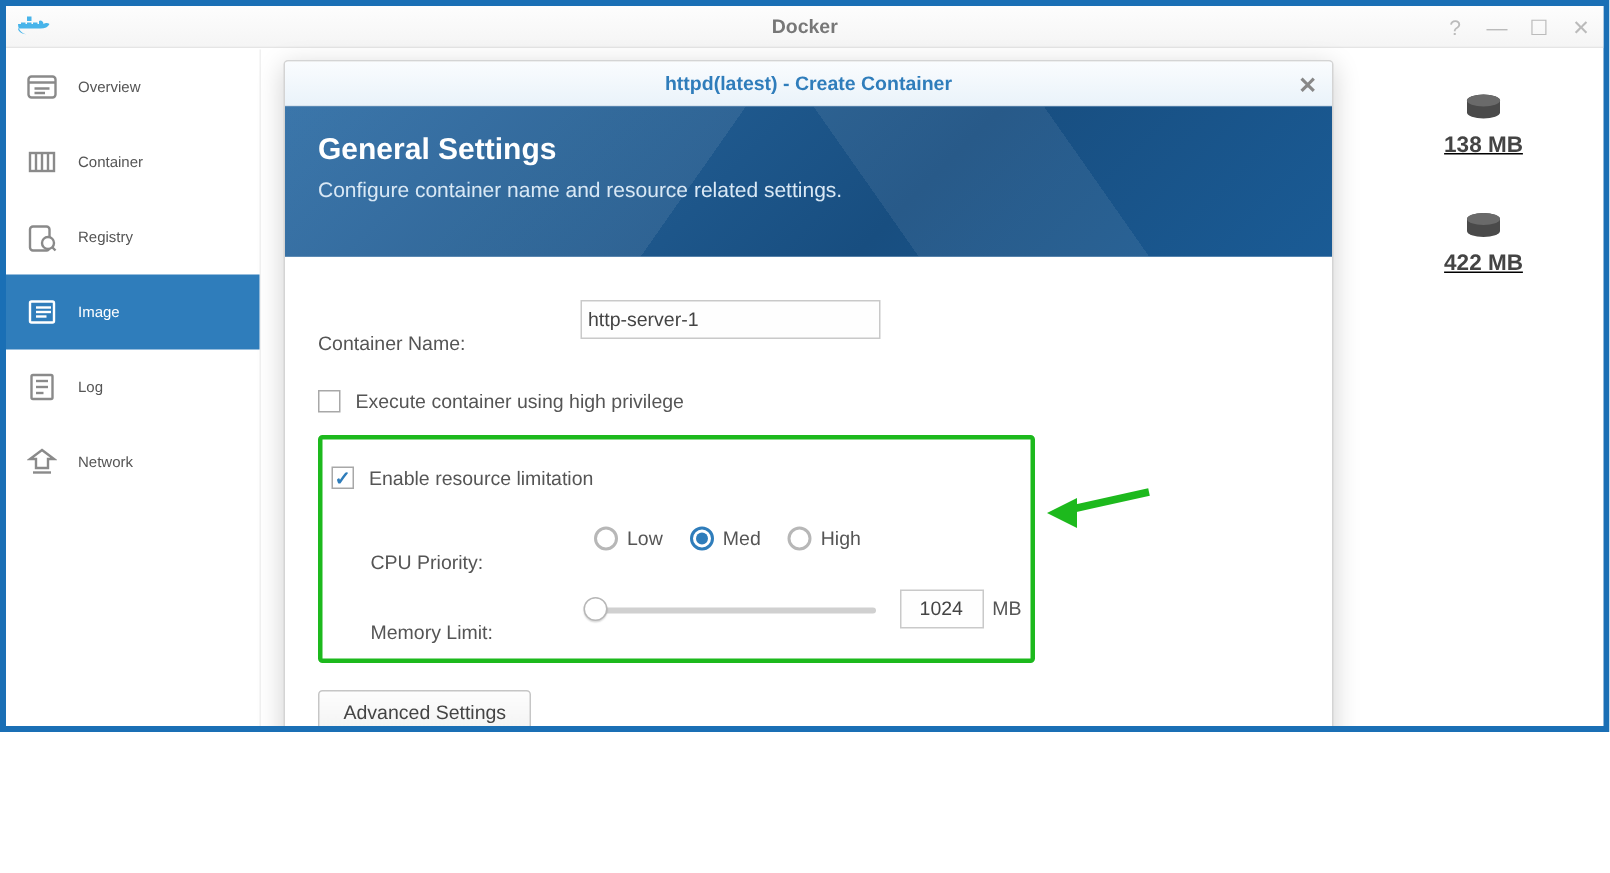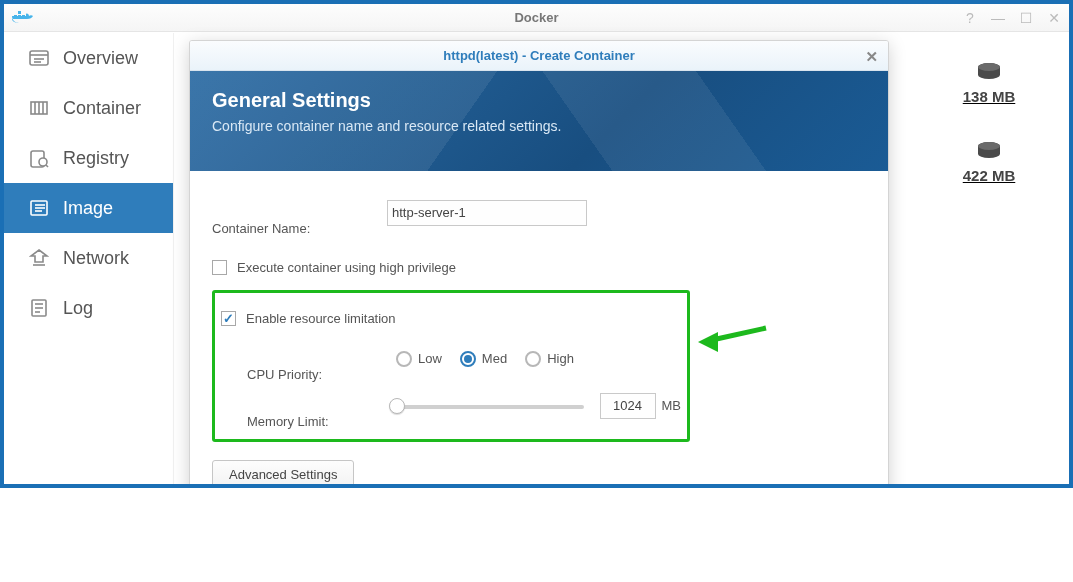--- a/index.html
+++ b/index.html
@@ -4,21 +4,21 @@
 <style>
   * { box-sizing: border-box; font-family: Arial, Helvetica, sans-serif; }
   body { margin: 0; padding: 0; background: #fff; }
   .frame { width: 1073px; height: 488px; border: 4px solid #1a6fb5; background: #fff; position: relative; overflow: hidden; }
   .titlebar { height: 28px; display: flex; align-items: center; justify-content: center; position: relative; background: linear-gradient(#fdfdfd,#f5f5f5); border-bottom: 1px solid #e5e5e5; }
   .titlebar .title { font-size: 13px; font-weight: bold; color: #777; }
   .titlebar .icons-left { position: absolute; left: 8px; top: 5px; }
   .titlebar .icons-right { position: absolute; right: 8px; top: 7px; display: flex; gap: 14px; }
   .wc { width: 14px; height: 14px; color: #bbb; font-size: 14px; line-height: 14px; text-align: center; cursor: default; }
   .sidebar { position: absolute; left: 0; top: 29px; bottom: 0; width: 170px; background: #fff; border-right: 1px solid #f0f0f0; }
-  .sbitem { height: 50px; display: flex; align-items: center; gap: 14px; padding: 0 25px; font-size: 18px; color: #555; cursor: pointer; }
+  .sbitem { height: 50px; display: flex; align-items: center; gap: 14px; padding: 0 14px; font-size: 10px; color: #555; cursor: pointer; }
   .sbitem.active { background: #2f7dbb; color: #fff; }
   .sbitem svg { flex-shrink: 0; }
   .stats { position: absolute; right: 0; top: 40px; width: 160px; }
   .stat { display: flex; flex-direction: column; align-items: center; gap: 6px; padding: 18px 0; text-decoration: underline; }
   .stat .val { font-size: 15px; font-weight: bold; color: #444; }
   .modal { position: absolute; left: 185px; top: 36px; width: 700px; height: 512px; background: #fff; border: 1px solid #d4d4d4; box-shadow: 0 4px 18px rgba(0,0,0,.18); border-radius: 3px; overflow: hidden; }
   .modal .mtitle { height: 30px; background: linear-gradient(#fafcfe,#eaf3fa); border-bottom: 1px solid #d9e4ee; display: flex; align-items: center; justify-content: center; position: relative; font-size: 13px; font-weight: bold; color: #2f7dbb; }
   .modal .mtitle .mx { position: absolute; right: 10px; top: 7px; color: #888; font-size: 15px; cursor: pointer; }
   .mheader { height: 100px; background: #1e5e97 linear-gradient(135deg,#2a6aa3 0%, #184e80 60%, #1a5b95 100%); color: #fff; padding: 18px 22px 12px 22px; position: relative; overflow:hidden; }
   .mheader::before { content:""; position:absolute; inset:0; background:
@@ -105,33 +105,33 @@
       <svg width="20" height="20">
           <rect x="2" y="3" width="16" height="14" rx="1" fill="none" stroke="#fff" stroke-width="1.6"></rect>
           <line x1="6" y1="7" x2="16" y2="7" stroke="#fff" stroke-width="1.6"></line>
           <line x1="6" y1="10" x2="16" y2="10" stroke="#fff" stroke-width="1.6"></line>
           <line x1="6" y1="13" x2="13" y2="13" stroke="#fff" stroke-width="1.6"></line>
         </svg>
       <span>Image</span>
     </div>
     <div class="sbitem">
       <svg width="20" height="20">
-          <polygon points="10,2 18,8 14,8 14,14 6,14 6,8 2,8" fill="none" stroke="#8a8a8a" stroke-width="1.6"></polygon>
-          <line x1="4" y1="17" x2="16" y2="17" stroke="#8a8a8a" stroke-width="1.6"></line>
-        </svg>
-      <span>Network</span>
-    </div>
-    <div class="sbitem">
-      <svg width="20" height="20">
           <rect x="3" y="2" width="14" height="16" rx="1" fill="none" stroke="#8a8a8a" stroke-width="1.6"></rect>
           <line x1="6" y1="6" x2="14" y2="6" stroke="#8a8a8a" stroke-width="1.6"></line>
           <line x1="6" y1="10" x2="14" y2="10" stroke="#8a8a8a" stroke-width="1.6"></line>
           <line x1="6" y1="14" x2="11" y2="14" stroke="#8a8a8a" stroke-width="1.6"></line>
         </svg>
       <span>Log</span>
+    </div>
+    <div class="sbitem">
+      <svg width="20" height="20">
+          <polygon points="10,2 18,8 14,8 14,14 6,14 6,8 2,8" fill="none" stroke="#8a8a8a" stroke-width="1.6"></polygon>
+          <line x1="4" y1="17" x2="16" y2="17" stroke="#8a8a8a" stroke-width="1.6"></line>
+        </svg>
+      <span>Network</span>
     </div>
   </div>
 
   <div class="stats">
     <div class="stat">
       <svg width="26" height="20">
           <ellipse cx="13" cy="5" rx="11" ry="4" fill="#4a4a4a"></ellipse>
           <path d="M2 5 v8 a11 4 0 0 0 22 0 v-8" fill="#4a4a4a"></path>
           <ellipse cx="13" cy="5" rx="11" ry="4" fill="#6a6a6a"></ellipse>
         </svg>

